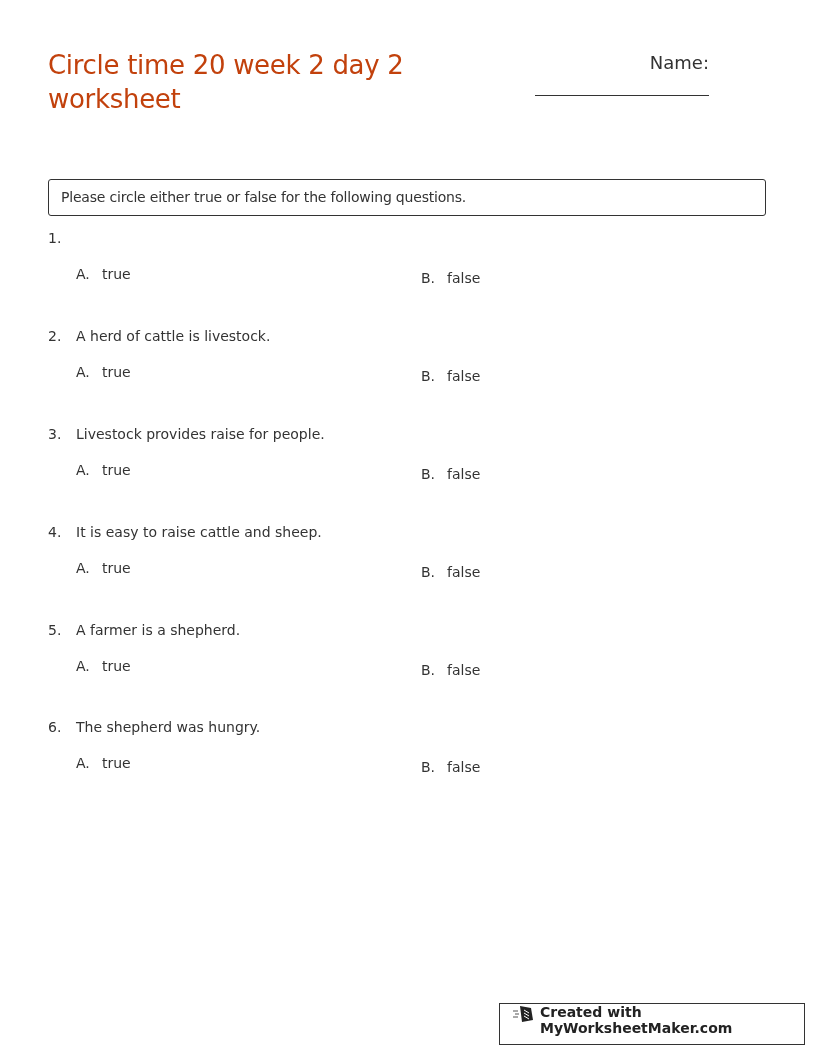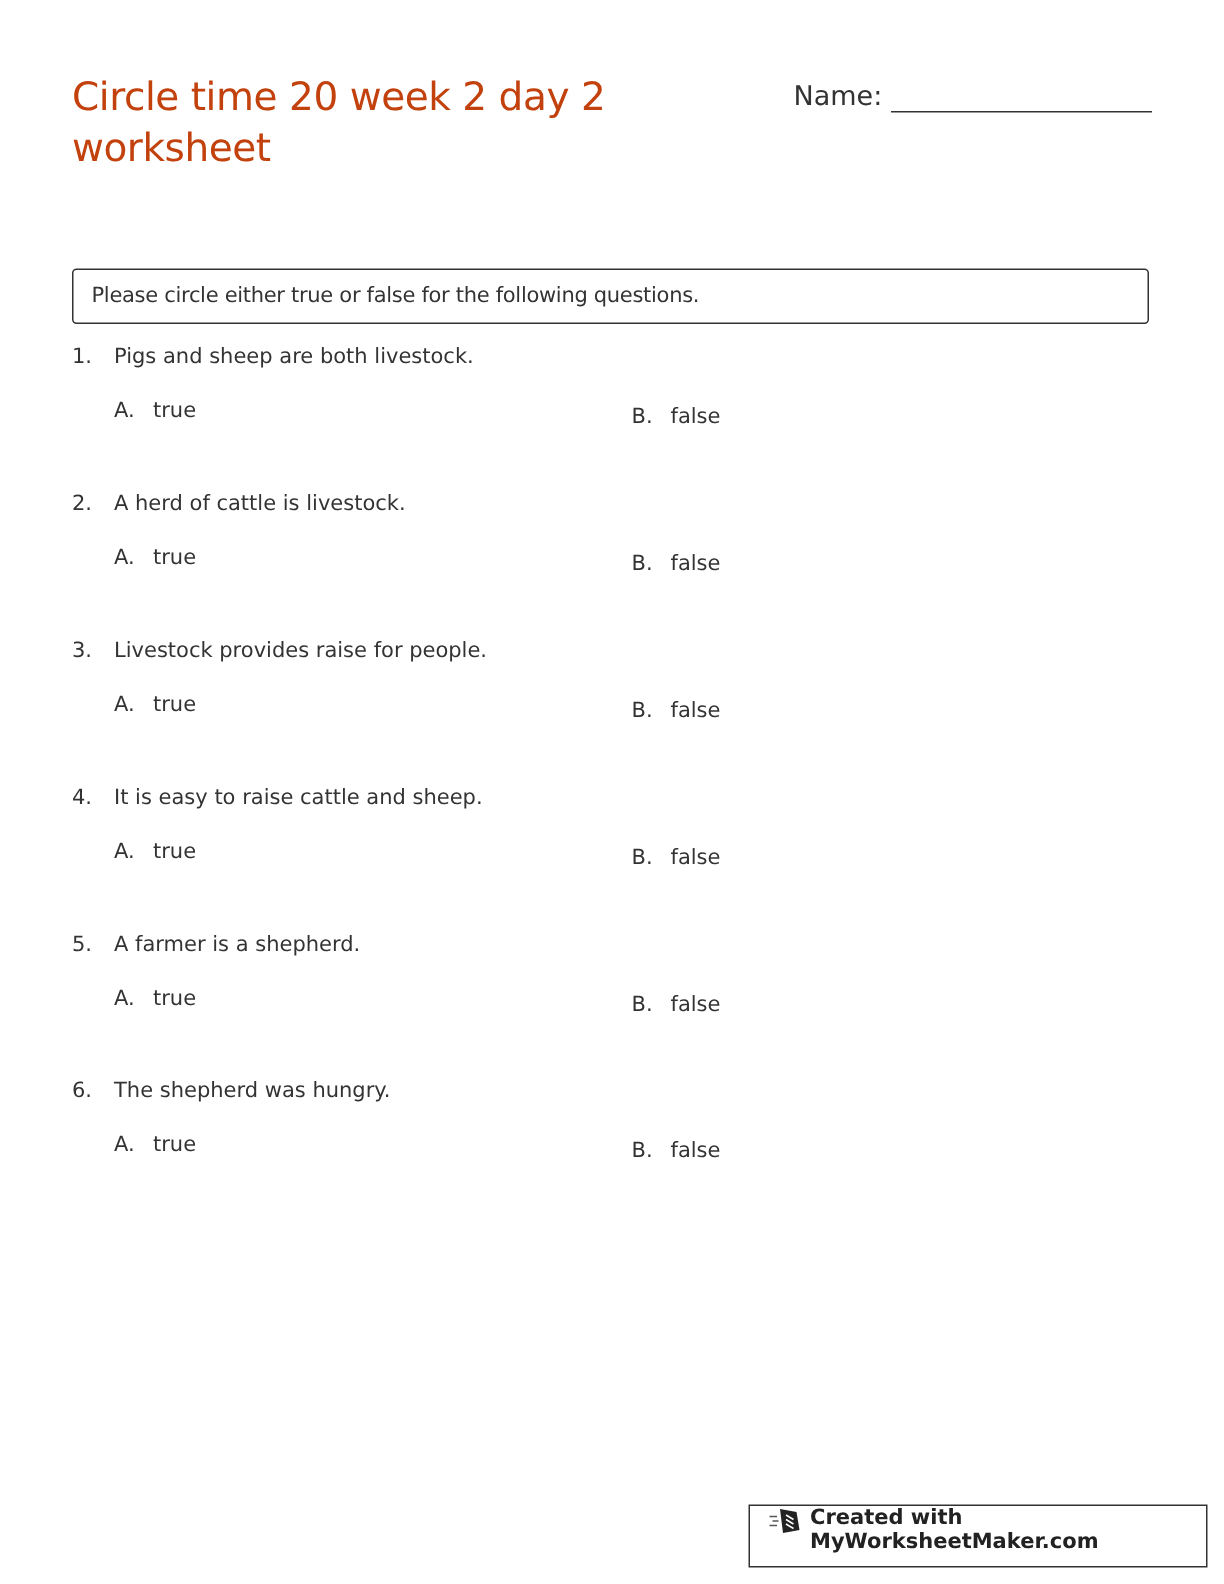--- a/index.html
+++ b/index.html
@@ -8,21 +8,21 @@
       font-family: "DejaVu Sans", "Liberation Sans", sans-serif;
       color: #2a2a2a;
     }
     .title {
       position: absolute; left: 48px; top: 48px; width: 420px;
       font-size: 26px; line-height: 34px; font-weight: normal; color: #c2410c;
       margin: 0; letter-spacing: -0.3px;
     }
     .name-wrap {
       position: absolute; left: 529px; top: 52px;
-      font-size: 18px; color: #333; display: flex; align-items: flex-end;
+      font-size: 18px; color: #333; display: flex; align-items: flex-end; flex-direction: column;
     }
     .name-line {
       display: inline-block; width: 174px; border-bottom: 1.5px solid #333;
       margin-left: 6px; height: 22px;
     }
     .instructions {
       position: absolute; left: 48px; top: 161px; width: 718px; height: 37px;
       border: 1.5px solid #333; border-radius: 3px; box-sizing: border-box;
       font-size: 14px; line-height: 35px; padding-left: 12px; color: #333;
       letter-spacing: -0.2px;
@@ -52,21 +52,20 @@
 <div class="name-wrap">
   <span>Name:</span>
   <span class="name-line"></span>
 </div>
 
 <div class="instructions">Please circle either true or false for the following questions.</div>
 
 <div class="question" style="top:230px;">
   <div class="q-stem">
       <span class="q-num">1.</span>
-      <span>Pigs and sheep are both livestock.</span>
     </div>
   <div class="options">
     <div class="opt opt-a">
         <span class="opt-letter">A.</span>
         <span>true</span>
       </div>
     <div class="opt opt-b">
         <span class="opt-letter">B.</span>
         <span>false</span>
       </div>

